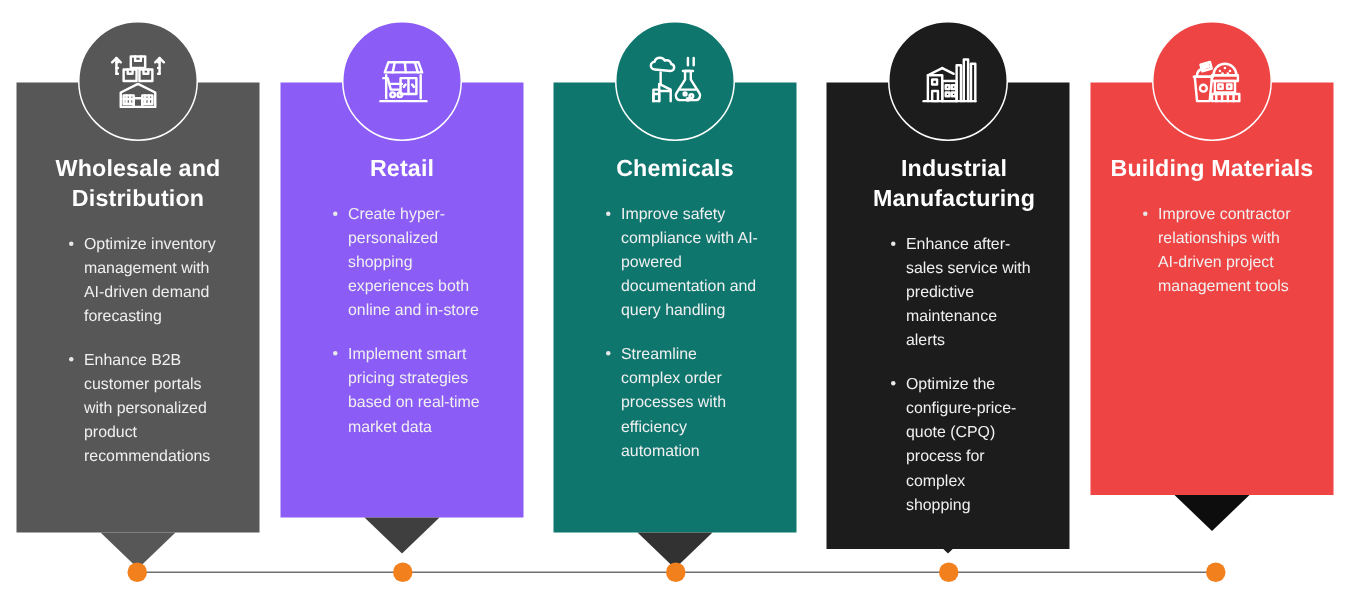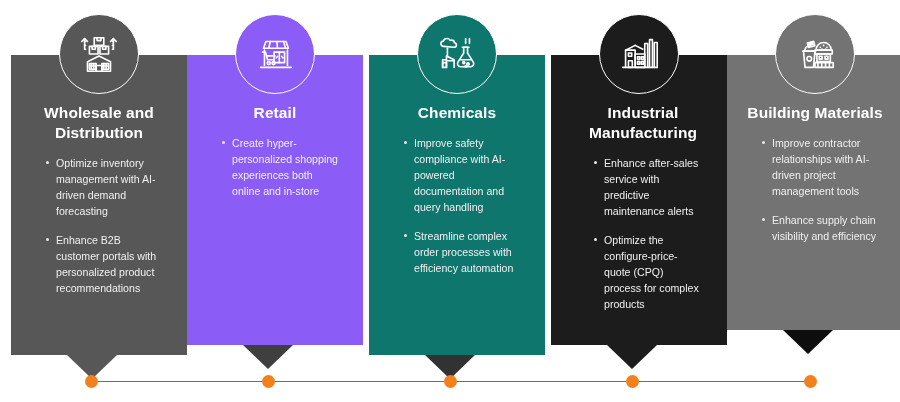--- a/index.html
+++ b/index.html
@@ -41,21 +41,21 @@
   }
 
   
   .card {
     position: absolute;
     top: 55px;
     width: 162px;
   }
   .card-body {
     position: relative;
-    width: 176px;
+    width: 162px;
     box-sizing: border-box;
     padding: 48px 12px 10px 12px;
     color: #ffffff;
   }
   .card-arrow {
     position: absolute;
     left: 50%;
     margin-left: -25px;
     width: 0;
     height: 0;
@@ -118,21 +118,21 @@
 
   
   .c1 .card-body, .c1 .icon-circle { background: #575757; }
   .c1 .card-arrow { border-top: 24px solid #575757; }
   .c2 .card-body, .c2 .icon-circle { background: #8b5cf6; }
   .c2 .card-arrow { border-top: 24px solid #3f3f3f; }
   .c3 .card-body, .c3 .icon-circle { background: #0f766e; }
   .c3 .card-arrow { border-top: 24px solid #323232; }
   .c4 .card-body, .c4 .icon-circle { background: #1c1c1c; }
   .c4 .card-arrow { border-top: 24px solid #1c1c1c; }
-  .c5 .card-body, .c5 .icon-circle { background: #737373; }
+  .c5 .card-body, .c5 .icon-circle { background: #ef4444; }
   .c5 .card-arrow { border-top: 24px solid #0d0d0d; }
 </style>
 </head>
 <body>
 
 <div id="infographic">
 
   <div class="timeline-line"></div>
 
   <div class="card c1" style="left:11px;">
@@ -181,20 +181,21 @@
           <path d="M9 38h32"></path>
           <path d="M11 22h3l2.2 8h6.3"></path>
           <path d="M16 26h8"></path>
           <circle cx="17.5" cy="33.5" r="1.6"></circle>
           <circle cx="22.5" cy="33.5" r="1.6"></circle>
         </svg>
       </div>
       <div class="card-title">Retail</div>
       <ul class="bullets">
         <li>Create hyper-personalized shopping experiences both online and in-store</li>
+        <li>Implement smart pricing strategies based on real-time market data</li>
       </ul>
     </div>
     <div class="card-arrow" style="top: 290px;"></div>
   </div>
 
   <div class="card c3" style="left:369px;">
     <div class="card-body" style="min-height: 300px;">
       <div class="icon-circle">
         <svg width="46" height="46" viewBox="0 0 48 48" fill="none" stroke="#ffffff" stroke-width="1.7" stroke-linecap="round" stroke-linejoin="round">
           <path d="M10 16c-1.6 0-2.8-1.2-2.8-2.7 0-1.4 1.1-2.6 2.6-2.7.4-1.6 1.9-2.8 3.7-2.8 1.5 0 2.8.8 3.4 2 .4-.2.9-.3 1.4-.3 1.6 0 2.9 1.2 3 2.7 1.2.2 2.1 1.2 2.1 2.4 0 1.3-1.1 2.4-2.5 2.4z"></path>
@@ -235,21 +236,21 @@
           <rect x="22.4" y="27" width="2.6" height="2.6"></rect>
           <rect x="26.6" y="27" width="2.6" height="2.6"></rect>
           <rect x="22.4" y="32" width="2.6" height="2.6"></rect>
           <rect x="26.6" y="32" width="2.6" height="2.6"></rect>
           <path d="M7 38h36"></path>
         </svg>
       </div>
       <div class="card-title">Industrial Manufacturing</div>
       <ul class="bullets">
         <li>Enhance after-sales service with predictive maintenance alerts</li>
-        <li>Optimize the configure-price-quote (CPQ) process for complex products</li>
+        <li>Optimize the configure-price-quote (CPQ) process for complex shopping</li>
       </ul>
     </div>
     <div class="card-arrow" style="top: 290px;"></div>
   </div>
 
   <div class="card c5" style="left:727px;">
     <div class="card-body" style="min-height: 275px;">
       <div class="icon-circle">
         <svg width="46" height="46" viewBox="0 0 48 48" fill="none" stroke="#ffffff" stroke-width="1.7" stroke-linecap="round" stroke-linejoin="round">
           <path d="M25 20c0-4.4 3.6-8 8-8s8 3.6 8 8z"></path>
@@ -268,21 +269,20 @@
           <path d="M11.4 21h13.2"></path>
           <circle cx="18" cy="29" r="2.4"></circle>
           <path d="M13.5 21c0-3.2 1.2-5.4 4.5-5.4"></path>
           <path d="M16 12.6l6.6-1.8 1.2 4.6-6.6 1.8z"></path>
           <path d="M17.3 13.6l4.2-1.2M17.8 15.2l4.2-1.2"></path>
         </svg>
       </div>
       <div class="card-title">Building Materials</div>
       <ul class="bullets">
         <li>Improve contractor relationships with AI-driven project management tools</li>
-        <li>Enhance supply chain visibility and efficiency</li>
       </ul>
     </div>
     <div class="card-arrow" style="top: 275px;"></div>
   </div>
 
   <div class="timeline-dot" style="left:91px;"></div>
   <div class="timeline-dot" style="left:268px;"></div>
   <div class="timeline-dot" style="left:450px;"></div>
   <div class="timeline-dot" style="left:632px;"></div>
   <div class="timeline-dot" style="left:810px;"></div>

